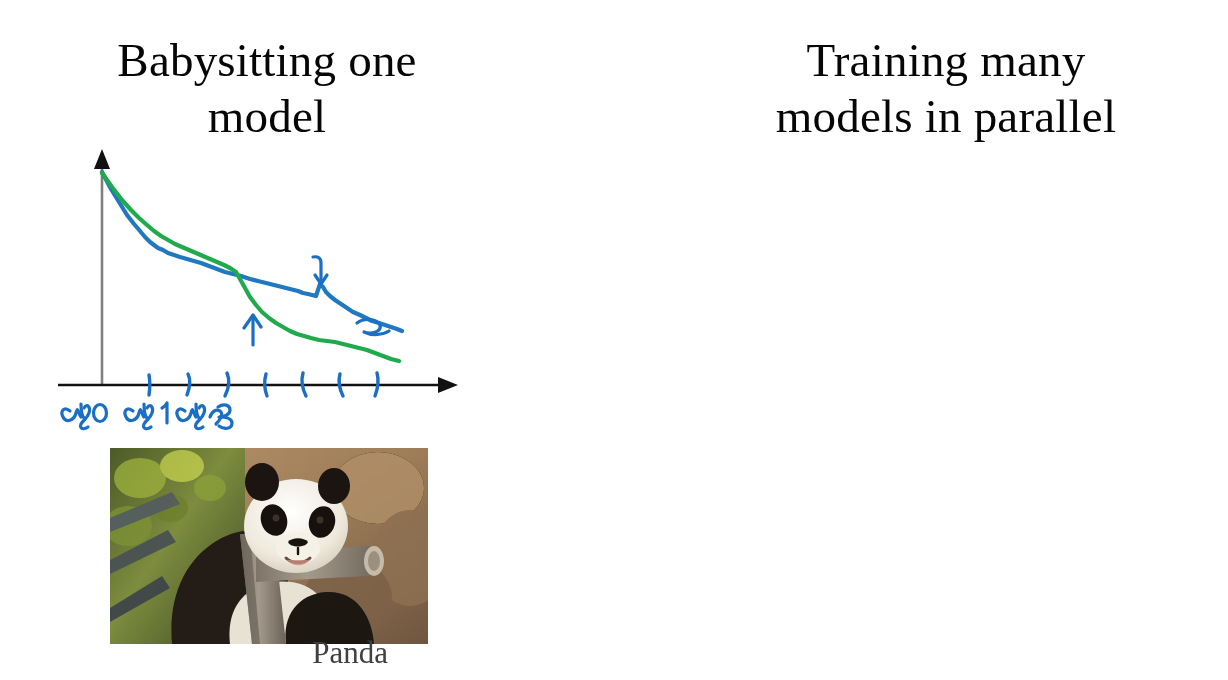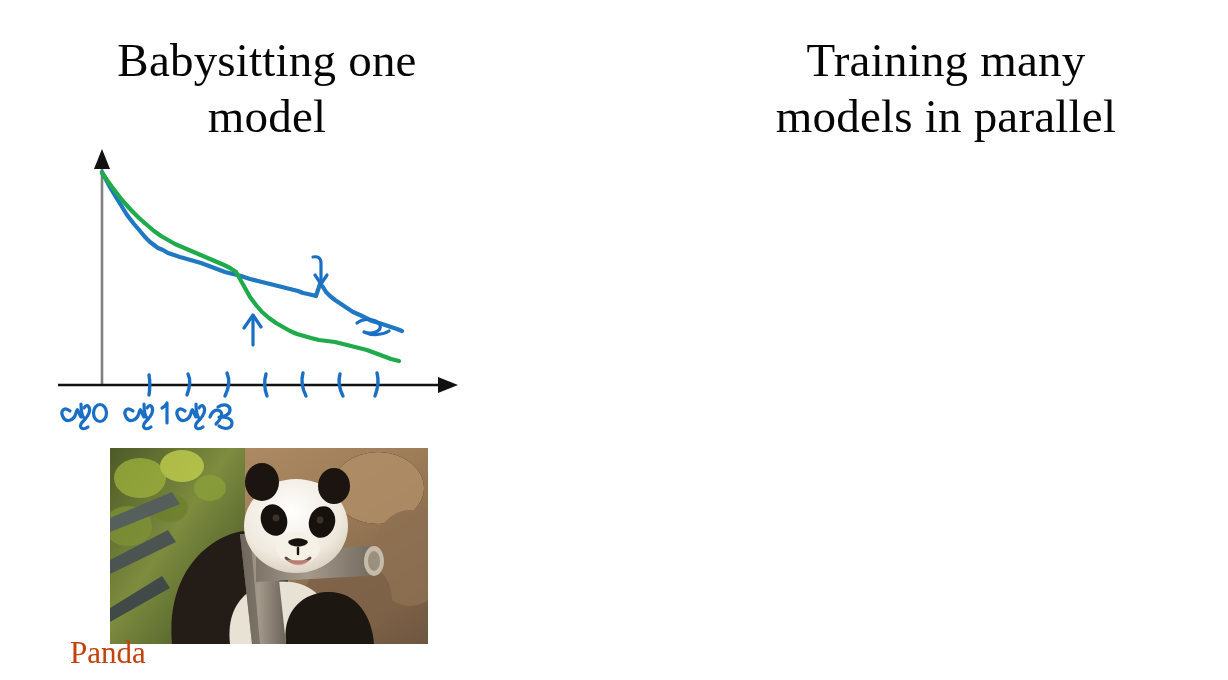--- a/index.html
+++ b/index.html
@@ -54,25 +54,25 @@
   .photo {
     position: absolute;
     overflow: hidden;
     background: #ddd;
   }
   .photo-panda  { left: 70px;  top: 432px; width: 318px; height: 196px; }
   .photo svg { display: block; width: 100%; height: 100%; }
 
   .caption {
     position: absolute;
-    text-align: left;
+    text-align: right;
     font-size: 31px;
     line-height: 1.1;
     font-family: "Liberation Serif", "DejaVu Serif", serif;
-    color: #c2410c;
+    color: #404040;
   }
   .caption-panda  { left: 70px;  top: 636px; width: 318px; }
 </style>
 </head>
 <body>
 
 <div class="slide">
 
   <section class="panel">
 

